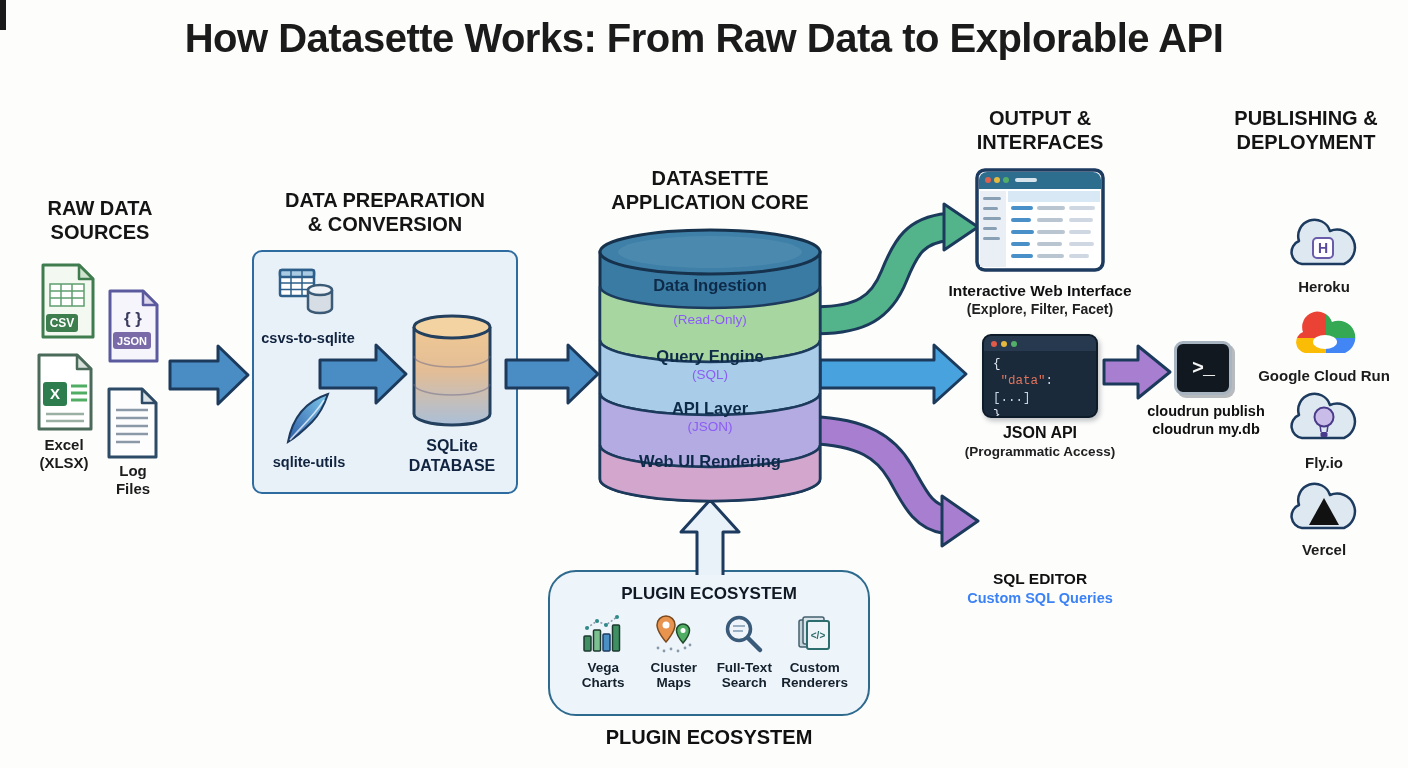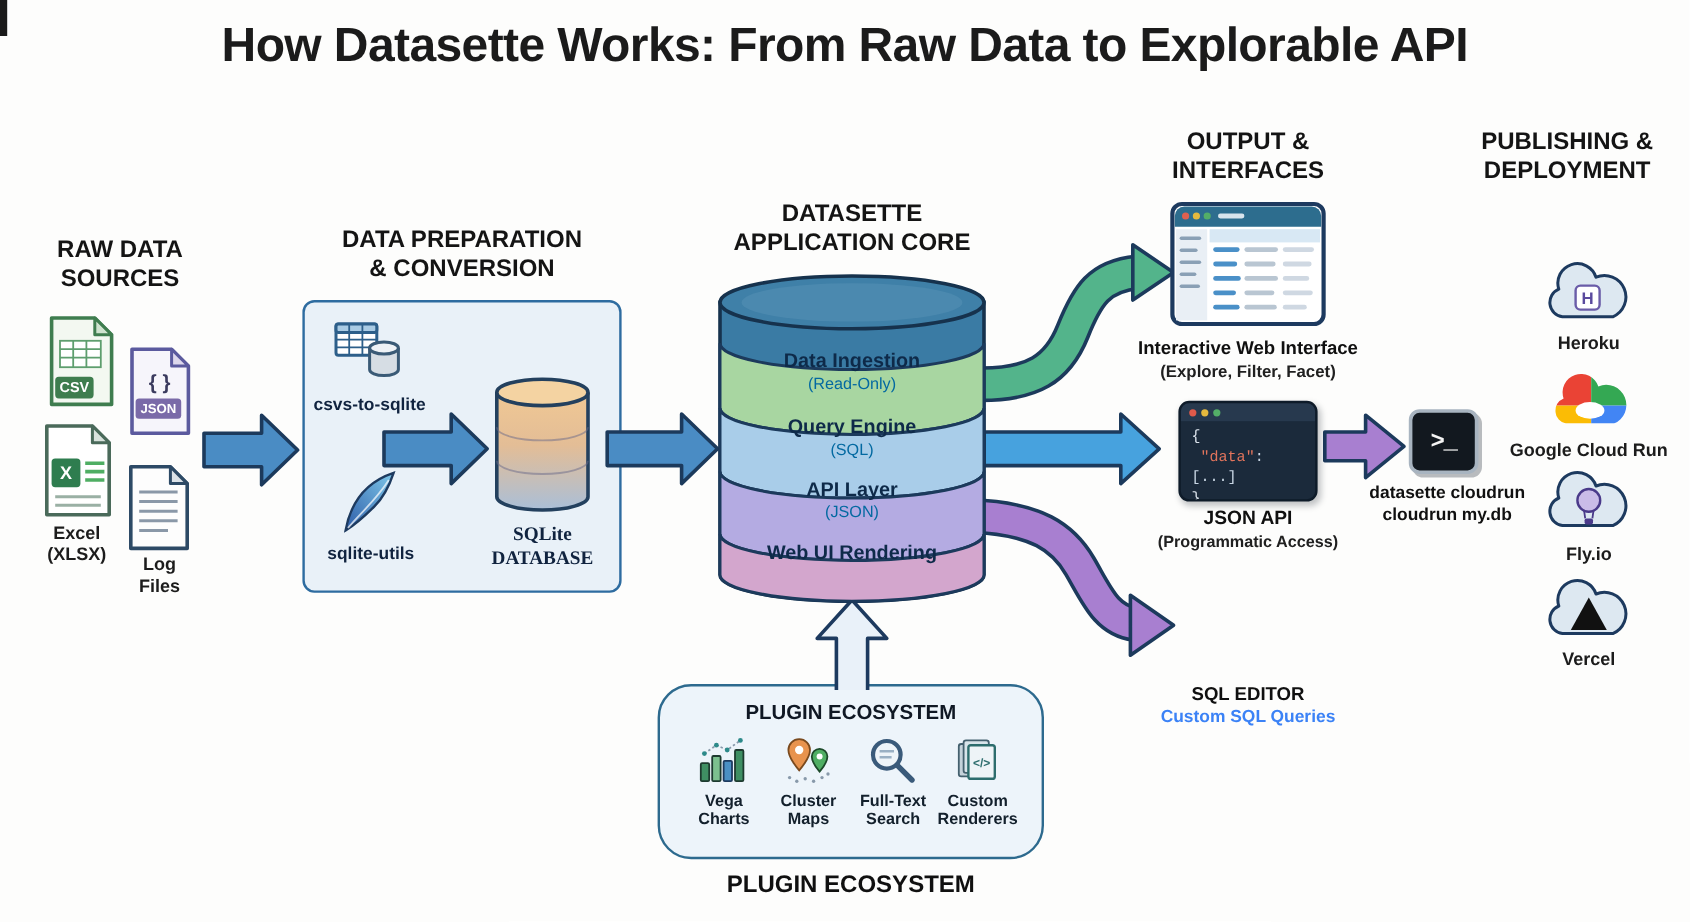--- a/index.html
+++ b/index.html
@@ -5,23 +5,23 @@
   * { margin:0; padding:0; box-sizing:border-box; }
   html,body { background:#ffffff; font-family:"Liberation Sans", sans-serif; }
   #canvas { position:relative; width:1408px; height:768px; background:#fdfdfc; overflow:hidden; }
   .abs { position:absolute; }
   .ctr { text-align:center;font-weight:bold; }
   .pre { white-space:pre-line; }
   .h-title { font-size:40px; font-weight:bold; color:#1b1b1b; letter-spacing:-0.5px; }
   .h-sec { font-size:20px; font-weight:bold; color:#141414; line-height:1.22; }
   .lbl { font-size:15px; color:#1c1c1c; line-height:1.2; }
   .tool-lbl { font-size:14.5px; font-weight:bold; color:#10233f; }
-  .db-lbl { font-size:16px; font-weight:bold; color:#10233f; line-height:1.25;font-family:Liberation Serif, serif; }
+  .db-lbl { font-size:16px; font-weight:bold; color:#10233f; line-height:1.25; }
   .layer-name { font-size:16.5px; font-weight:bold; color:#0e2a49; width:228px; left:596px; text-align:center; }
-  .layer-detail { font-size:13.5px; color:#0369a1; width:228px; left:596px; text-align:center; }
+  .layer-detail { font-size:13.5px; color:#8b5cf6; width:228px; left:596px; text-align:center; }
   .out-title { font-size:16px; font-weight:bold; color:#101010; }
   .out-sub { font-size:13.5px; color:#202020; }
 
   .box { border:2.5px solid #2e6ca0; background:#e9f1f8; border-radius:10px; }
   .plugin-box { border:2.5px solid #2d6a8e; background:#edf4fa; border-radius:28px; }
   .plug-row { display:flex; justify-content:space-between; padding:8px 18px 0 18px; }
   .plug-item { width:74px; text-align:center; }
   .plug-item svg { display:block; margin:0 auto; }
   .plug-lbl { font-size:13.5px; font-weight:bold; color:#13202c; line-height:1.12; margin-top:4px; }
 
@@ -178,21 +178,21 @@
 
   <svg class="abs" style="left:596px;top:226px;" width="228" height="282" viewBox="0 0 228 282">
     <path d="M4,26 L4,253 A110,22 0 0 0 224,253 L224,26 Z" fill="#3a7ba4" stroke="#16324d" stroke-width="3"></path>
     <path d="M4,60 A110,22 0 0 0 224,60 L224,114 A110,22 0 0 1 4,114 Z" stroke="#1c3a5c" stroke-width="2.5" fill="#a8d6a1"></path>
     <path d="M4,114 A110,22 0 0 0 224,114 L224,167 A110,22 0 0 1 4,167 Z" stroke="#1c3a5c" stroke-width="2.5" fill="#a9cde9"></path>
     <path d="M4,167 A110,22 0 0 0 224,167 L224,219 A110,22 0 0 1 4,219 Z" stroke="#1c3a5c" stroke-width="2.5" fill="#b4abe2"></path>
     <path d="M4,219 A110,22 0 0 0 224,219 L224,253 A110,22 0 0 1 4,253 Z" stroke="#1c3a5c" stroke-width="2.5" fill="#d3a6cd"></path>
     <ellipse cx="114" cy="26" rx="110" ry="22" fill="#3f80a8" stroke="#16324d" stroke-width="3"></ellipse>
     <ellipse cx="114" cy="26" rx="92" ry="16" fill="#558fb5" opacity="0.55"></ellipse>
   </svg>
-  <div class="abs layer-name" style="top:292px;">Data Ingestion</div>
+  <div class="abs layer-name" style="top:276px;">Data Ingestion</div>
   <div class="abs layer-detail" style="top:312px;">(Read-Only)</div>
   <div class="abs layer-name" style="top:347px;">Query Engine</div>
   <div class="abs layer-detail" style="top:367px;">(SQL)</div>
   <div class="abs layer-name" style="top:399px;">API Layer</div>
   <div class="abs layer-detail" style="top:419px;">(JSON)</div>
   <div class="abs layer-name" style="top:452px;">Web UI Rendering</div>
 
   <div class="abs ctr h-sec pre" style="left:10px;top:196px;width:180px;">RAW DATA
 SOURCES</div>
   <div class="abs ctr h-sec pre" style="left:248px;top:188px;width:274px;">DATA PREPARATION
@@ -294,21 +294,21 @@
   </div>
   <div class="abs ctr out-title" style="left:950px;top:424px;width:180px;">JSON API</div>
   <div class="abs ctr out-sub" style="left:950px;top:444px;width:180px;">(Programmatic Access)</div>
 
   <div class="abs ctr out-title" style="left:950px;top:570px;width:180px;font-size:15.5px;">SQL EDITOR</div>
   <div class="abs ctr" style="left:930px;top:590px;width:220px;font-size:14.5px;font-weight:bold;color:#3b82f6;">Custom SQL Queries</div>
 
   <div class="term-icon" style="left:1174px;top:341px;width:58px;height:54px;">
     <span class="term-glyph">&gt;_</span>
   </div>
-  <div class="abs ctr cmd pre" style="left:1122px;top:402px;width:168px;">datasette cloudrun
+  <div class="abs ctr cmd pre" style="left:1122px;top:402px;width:168px;">cloudrun publish
 cloudrun my.db</div>
 
   <svg class="abs" style="left:1284px;top:218px;" width="80" height="58" viewBox="0 0 80 58">
     <path d="M18,46 A12,12 0 0 1 15,23 A16,16 0 0 1 46,13 A13,13 0 0 1 60,46 Z" fill="#dde8f1" stroke="#1d3a5f" stroke-width="2.5" stroke-linejoin="round"></path>
     <rect x="29" y="20" width="20" height="20" rx="4" fill="#ffffff" stroke="#6a5ca8" stroke-width="2"></rect>
     <text x="39" y="35" font-size="14" font-weight="bold" fill="#5a4a9e" text-anchor="middle">H</text>
   </svg>
   <div class="abs ctr lbl" style="left:1264px;top:278px;width:120px;">Heroku</div>
 
   <svg class="abs" style="left:1288px;top:308px;" width="80" height="58" viewBox="0 0 80 58">

